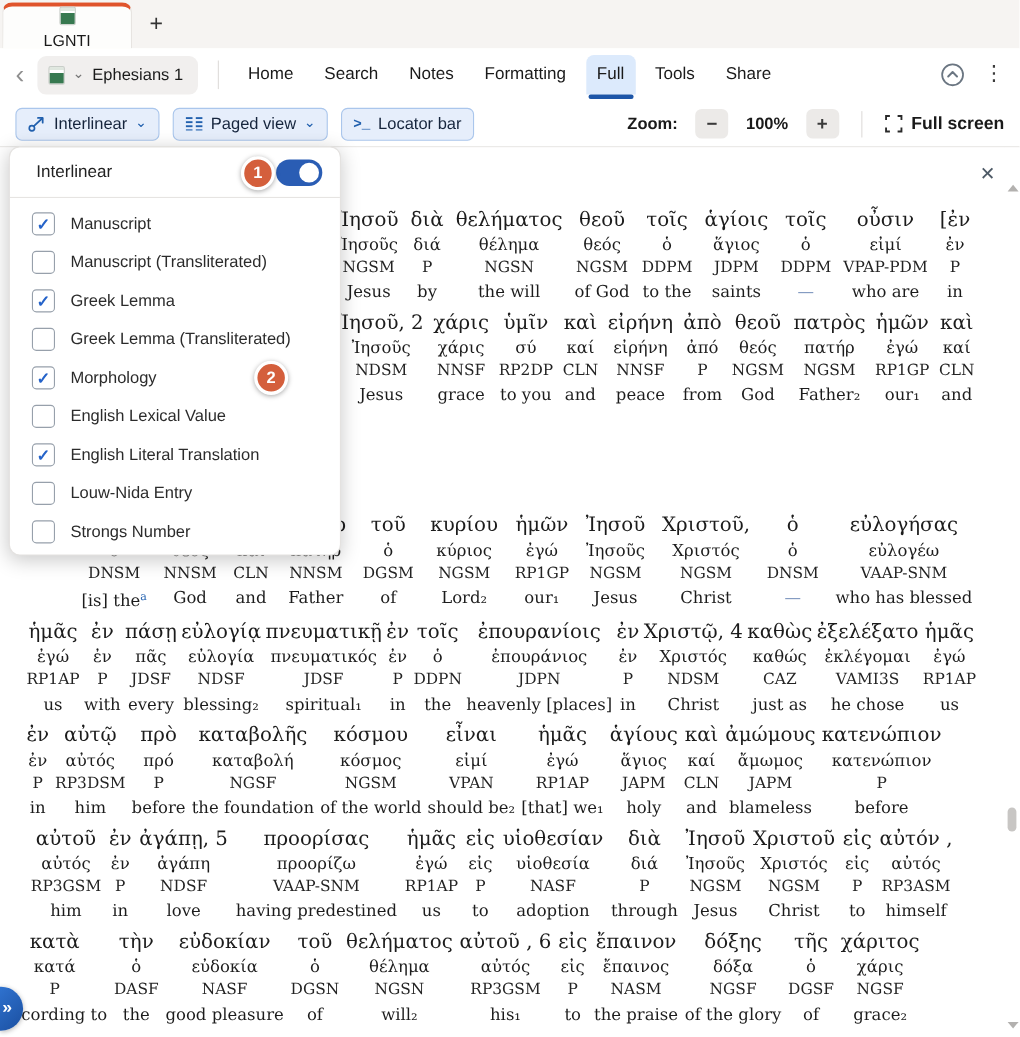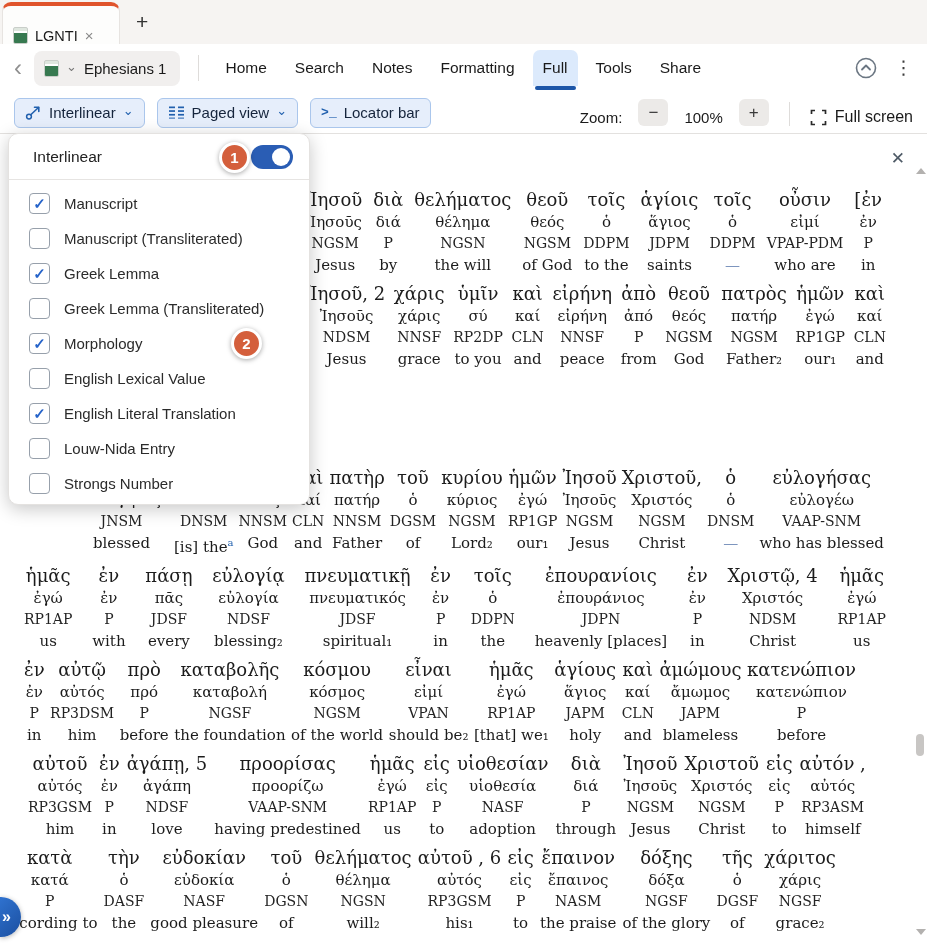--- a/index.html
+++ b/index.html
@@ -15,21 +15,21 @@
   .tabbar {
     height: 44px; background: #f6f4f2;
     display: flex; align-items: flex-end;
   }
   .tab {
     margin-left: 2px; height: 42px; width: 118px;
     background: #fdfdfc;
     border: 1px solid #e7e4e1; border-bottom: none;
     border-top: 4px solid #e0542c;
     border-radius: 9px 9px 0 0;
-    display: flex; align-items: flex-end; gap: 7px; padding: 0 10px;
+    display: flex; align-items: center; gap: 7px; padding: 0 10px; flex-direction: column;
   }
   .tab-title { font-size: 14.5px; color: #1a1a1a; }
   .tab-close { color: #8a8a8a; font-size: 15px; cursor: pointer; }
   .newtab { font-size: 21px; color: #333; margin: 0 0 10px 16px; cursor: pointer; }
 
   .doc-icon {
     width: 15px; height: 17px; border-radius: 2px;
     background: linear-gradient(to bottom, #e9efe9 0 4px, #ffffff 4px 6px, #37795０ 6px);
     background: linear-gradient(to bottom, #dfe7df 0 3px, #ffffff 3px 5px, #377950 5px);
     border: 1px solid #c9cec9;
@@ -69,21 +69,21 @@
     height: 42px; background: #ffffff; border-bottom: 1px solid #e3e1df;
     display: flex; align-items: center; padding: 0 14px; gap: 12px;
   }
   .tb-btn {
     height: 30px; display: flex; align-items: center; gap: 7px;
     background: #e6eefb; border: 1px solid #aac6ec; border-radius: 6px;
     padding: 0 10px; cursor: pointer; font-size: 15px; color: #15243c;
   }
   .tb-btn .chev { font-size: 13px; color: #2160ae; margin-top: -4px; }
   .locator-glyph { color: #2160ae; font-weight: bold; font-family: "Liberation Mono", monospace; font-size: 13px; }
-  .tb-right { margin-left: auto; display: flex; align-items: flex-end; gap: 16px; }
+  .tb-right { margin-left: auto; display: flex; align-items: center; gap: 16px; font-weight: bold; }
   .zoom-label, .zoom-value, .fullscreen-label { font-size: 15px; color: #1a1a1a; }
   .zoom-btn {
     width: 30px; height: 27px; background: #eceae8; border-radius: 6px;
     display: flex; align-items: center; justify-content: center;
     font-size: 17px; color: #3a3a3a; cursor: pointer;
   }
   .tb-divider { width: 1px; height: 24px; background: #dedcda; margin: 0 4px; }
   .fullscreen { display: flex; align-items: center; gap: 8px; cursor: pointer; }
 
   
@@ -372,26 +372,20 @@
         </div>
         <div class="word">
           <div class="g">καὶ</div>
           <div class="l">καί</div>
           <div class="m">CLN</div>
           <div class="t">and</div>
         </div>
       </div>
       <div class="iv-row" style="margin-left: 72px; width: 814px; margin-top: 96px;">
         <div class="word">
-          <div class="g">εὐλογητὸς</div>
-          <div class="l">εὐλογητός</div>
-          <div class="m">JNSM</div>
-          <div class="t">blessed</div>
-        </div>
-        <div class="word">
           <div class="g">ὁ</div>
           <div class="l">ὁ</div>
           <div class="m">DNSM</div>
           <div class="t">[is] the<sup>a</sup></div>
         </div>
         <div class="word">
           <div class="g">θεὸς</div>
           <div class="l">θεός</div>
           <div class="m">NNSM</div>
           <div class="t">God</div>
@@ -504,20 +498,32 @@
           <div class="g">ἐν</div>
           <div class="l">ἐν</div>
           <div class="m">P</div>
           <div class="t">in</div>
         </div>
         <div class="word">
           <div class="g">Χριστῷ, 4</div>
           <div class="l">Χριστός</div>
           <div class="m">NDSM</div>
           <div class="t">Christ</div>
+        </div>
+        <div class="word">
+          <div class="g">καθὼς</div>
+          <div class="l">καθώς</div>
+          <div class="m">CAZ</div>
+          <div class="t">just as</div>
+        </div>
+        <div class="word">
+          <div class="g">ἐξελέξατο</div>
+          <div class="l">ἐκλέγομαι</div>
+          <div class="m">VAMI3S</div>
+          <div class="t">he chose</div>
         </div>
         <div class="word">
           <div class="g">ἡμᾶς</div>
           <div class="l">ἐγώ</div>
           <div class="m">RP1AP</div>
           <div class="t">us</div>
         </div>
       </div>
       <div class="iv-row" style="margin-left: 22px; width: 836px;">
         <div class="word">

